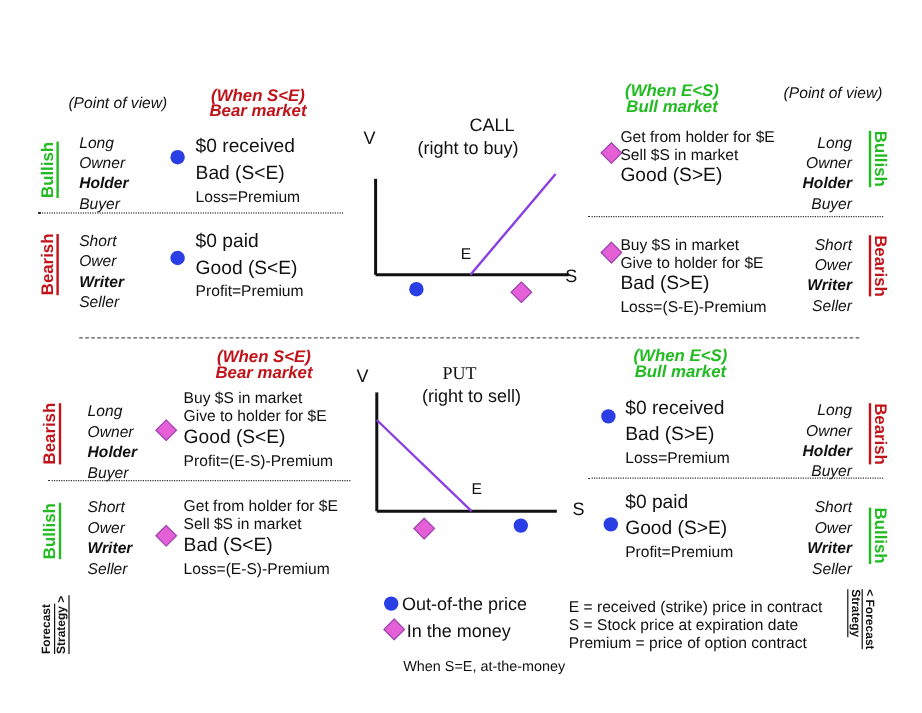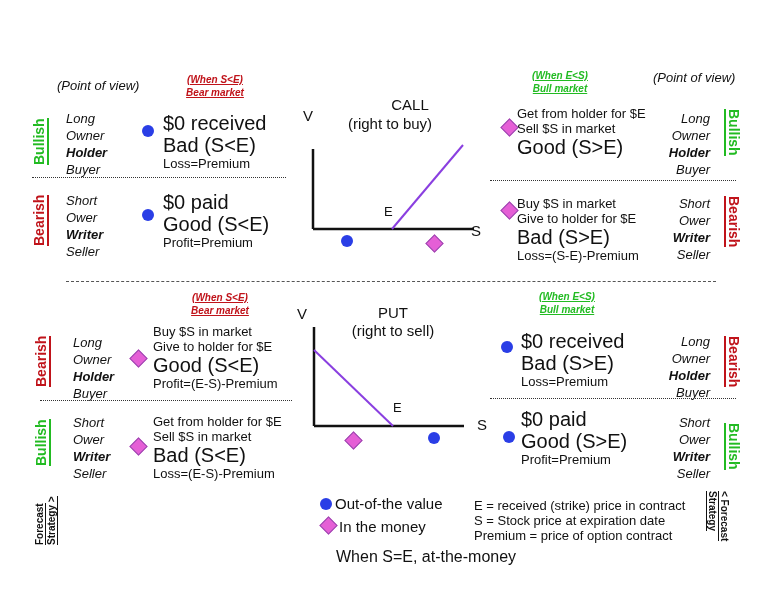--- a/index.html
+++ b/index.html
@@ -3,38 +3,38 @@
 <meta charset="utf-8">
 <style>
   html, body { margin: 0; padding: 0; background: #ffffff; }
   body { width: 768px; height: 594px; position: relative; overflow: hidden;
          font-family: "Liberation Sans", sans-serif; color: #111; }
   .abs { position: absolute; }
   .b { font-weight: bold; }
   .red { color: #c0131a; }
   .green { color: #22bb22; }
   .pov { font-size: 13px; font-style: italic; }
-  .cond { font-size: 10px; font-style: italic; font-weight: bold; text-align: center; line-height: 13px; text-decoration: underline; }
+  .cond { font-size: 14px; font-style: italic; font-weight: bold; text-align: center; line-height: 13px; }
   .roles { font-size: 13px; line-height: 17px; font-style: italic; }
   .roles.right { text-align: right; }
   .roles .b { font-weight: bold; }
   .vlab { font-size: 14px; font-weight: bold; white-space: nowrap; }
   .vlab.left { transform-origin: left top; transform: rotate(-90deg); border-bottom: 2px solid currentColor; }
   .vlab.right { transform-origin: left top; transform: rotate(90deg); border-bottom: 2px solid currentColor; }
   .desc { font-size: 13px; line-height: 15px; white-space: nowrap; }
-  .desc .big { font-size: 20px; line-height: 22px; }
+  .desc .big { font-size: 16px; line-height: 22px; }
   .dot { width: 12px; height: 12px; border-radius: 50%; background: #2a3ee6; }
   .dia { width: 11px; height: 11px; background: #e55fd6; border: 1px solid #9a4bb0; transform: rotate(45deg); }
   .hsep { height: 0; border-top: 1px dotted #333; }
   .ctitle { font-size: 15px; text-align: center; }
   .csub { font-size: 15px; text-align: center; }
   .axl { font-size: 15px; }
   .legend { font-size: 15px; white-space: nowrap; }
   .defs { font-size: 13px; line-height: 15px; white-space: nowrap; }
-  .small { font-size: 16px; white-space: nowrap; }
+  .small { font-size: 12px; white-space: nowrap; }
   .fs { font-size: 10px; font-weight: bold; line-height: 12px; white-space: nowrap; }
   .fs span { border-bottom: 1px solid #111; }
 </style>
 </head>
 <body>
 
 <div>
 
   <div class="abs pov" style="left:57px;top:78px;">(Point of view)</div>
   <div class="abs cond red" style="left:160px;top:73px;width:110px;">
@@ -159,21 +159,21 @@
     <div>Seller</div>
   </div>
   <div class="abs dia" style="left:132px;top:440px;"></div>
   <div class="abs desc" style="left:153px;top:414px;">
     <div>Get from holder for $E</div>
     <div>Sell $S in market</div>
     <div class="big">Bad (S&lt;E)</div>
     <div>Loss=(E-S)-Premium</div>
   </div>
 
-  <div class="abs ctitle" style="left:343px;top:304px;width:100px;">PUT</div>
+  <div class="abs ctitle" style="left:333px;top:304px;width:100px;font-family:Liberation Serif, serif;">PUT</div>
   <div class="abs csub" style="left:343px;top:322px;width:100px;">(right to sell)</div>
   <div class="abs axl" style="left:297px;top:305px;">V</div>
   <div class="abs axl" style="left:477px;top:416px;">S</div>
   <div class="abs" style="left:393px;top:400px;font-size:13px;">E</div>
   <svg class="abs" style="left:300px;top:320px;" width="190" height="110">
     <line x1="14" y1="7" x2="14" y2="106" stroke="#111" stroke-width="2.5"></line>
     <line x1="14" y1="106" x2="164" y2="106" stroke="#111" stroke-width="2.5"></line>
     <line x1="14" y1="30" x2="93" y2="106" stroke="#8a3fe0" stroke-width="2"></line>
   </svg>
   <div class="abs dia" style="left:347px;top:434px;"></div>
@@ -215,21 +215,21 @@
   <div class="abs vlab right green" style="left:742px;top:423px;">Bullish</div>
 </div>
 
 <div>
   <div class="abs fs" style="left:34px;top:545px;transform-origin:left top;transform:rotate(-90deg);">
     <div><span>Forecast</span></div>
     <div><span>Strategy &gt;</span></div>
   </div>
 
   <div class="abs legend" style="left:320px;top:495px;">
-    <span class="dot" style="display:inline-block;vertical-align:-1px;margin-right:3px;"></span><span>Out-of-the value</span>
+    <span class="dot" style="display:inline-block;vertical-align:-1px;margin-right:3px;"></span><span>Out-of-the price</span>
   </div>
   <div class="abs legend" style="left:320px;top:518px;">
     <span class="dia" style="display:inline-block;vertical-align:0px;margin:0 4px 0 2px;"></span><span>In the money</span>
   </div>
   <div class="abs small" style="left:336px;top:548px;">When S=E, at-the-money</div>
 
   <div class="abs defs" style="left:474px;top:498px;">
     <div>E = received (strike) price in contract</div>
     <div>S = Stock price at expiration date</div>
     <div>Premium = price of option contract</div>

